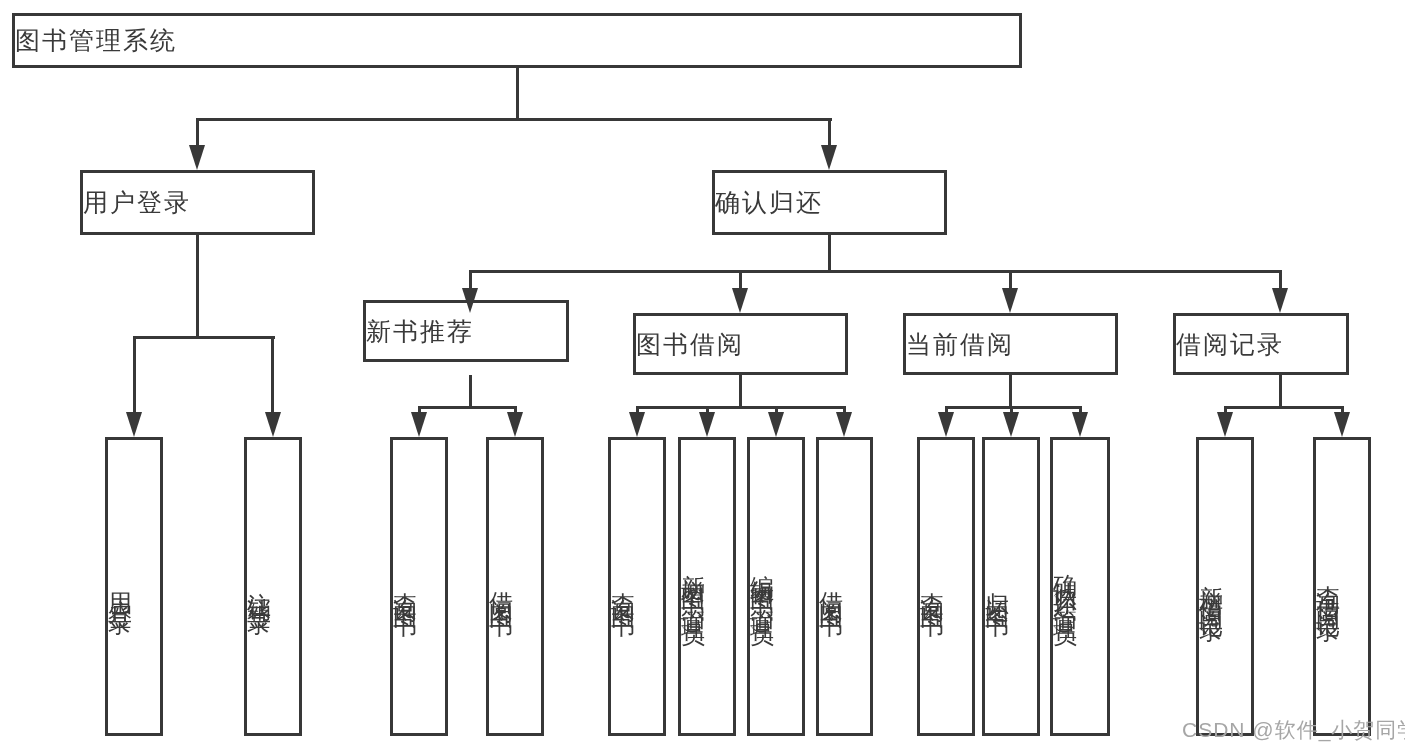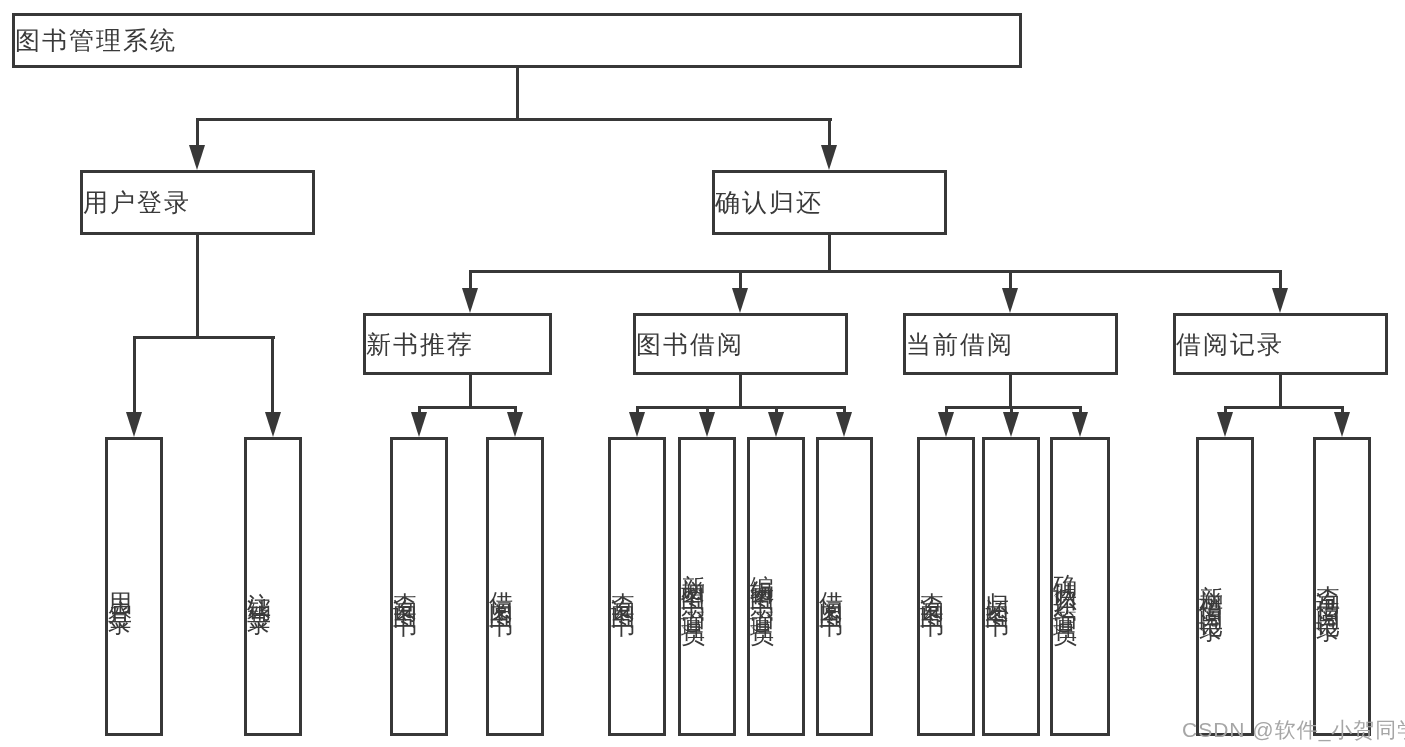--- a/index.html
+++ b/index.html
@@ -60,30 +60,30 @@
     <span>图书管理系统</span>
   </div>
 
   <div class="box h" style="left:80px;top:170px;width:235px;height:65px">
     <span>用户登录</span>
   </div>
   <div class="box h" style="left:712px;top:170px;width:235px;height:65px">
     <span>确认归还</span>
   </div>
 
-  <div class="box h" style="left:363px;top:313px;width:189px;height:62px">
+  <div class="box h" style="left:363px;top:300px;width:206px;height:62px">
     <span>新书推荐</span>
   </div>
   <div class="box h" style="left:903px;top:313px;width:215px;height:62px">
     <span>当前借阅</span>
   </div>
   <div class="box h" style="left:633px;top:313px;width:215px;height:62px">
     <span>图书借阅</span>
   </div>
-  <div class="box h" style="left:1173px;top:313px;width:215px;height:62px">
+  <div class="box h" style="left:1173px;top:313px;width:176px;height:62px">
     <span>借阅记录</span>
   </div>
 
   <div class="box v" style="left:105px;top:437px;width:58px;height:299px">
     <span>用户登录</span>
   </div>
   <div class="box v" style="left:244px;top:437px;width:58px;height:299px">
     <span>注销登录</span>
   </div>
 

